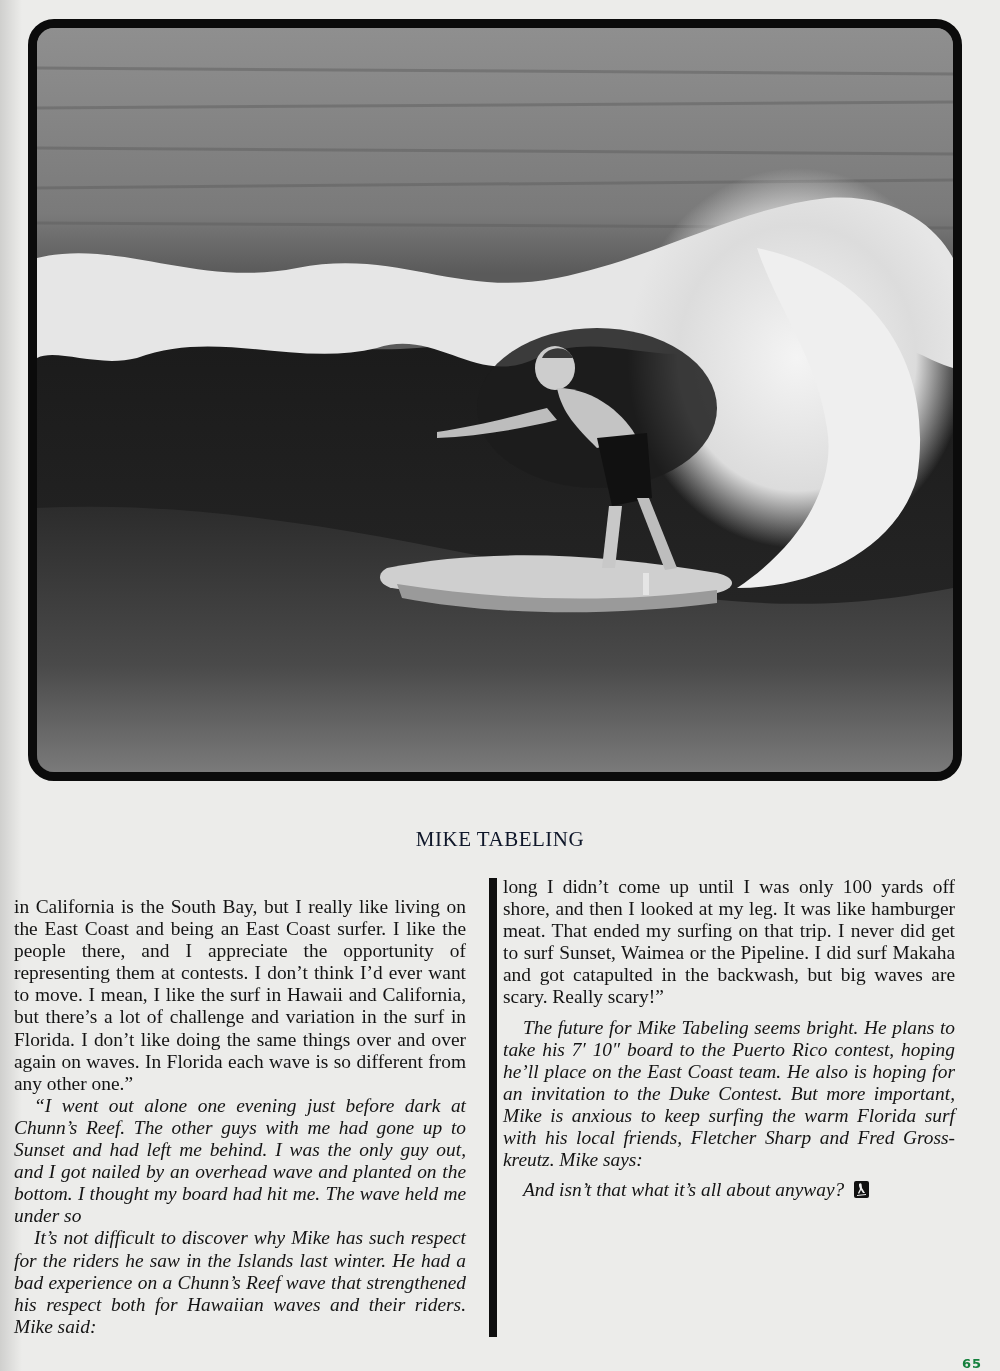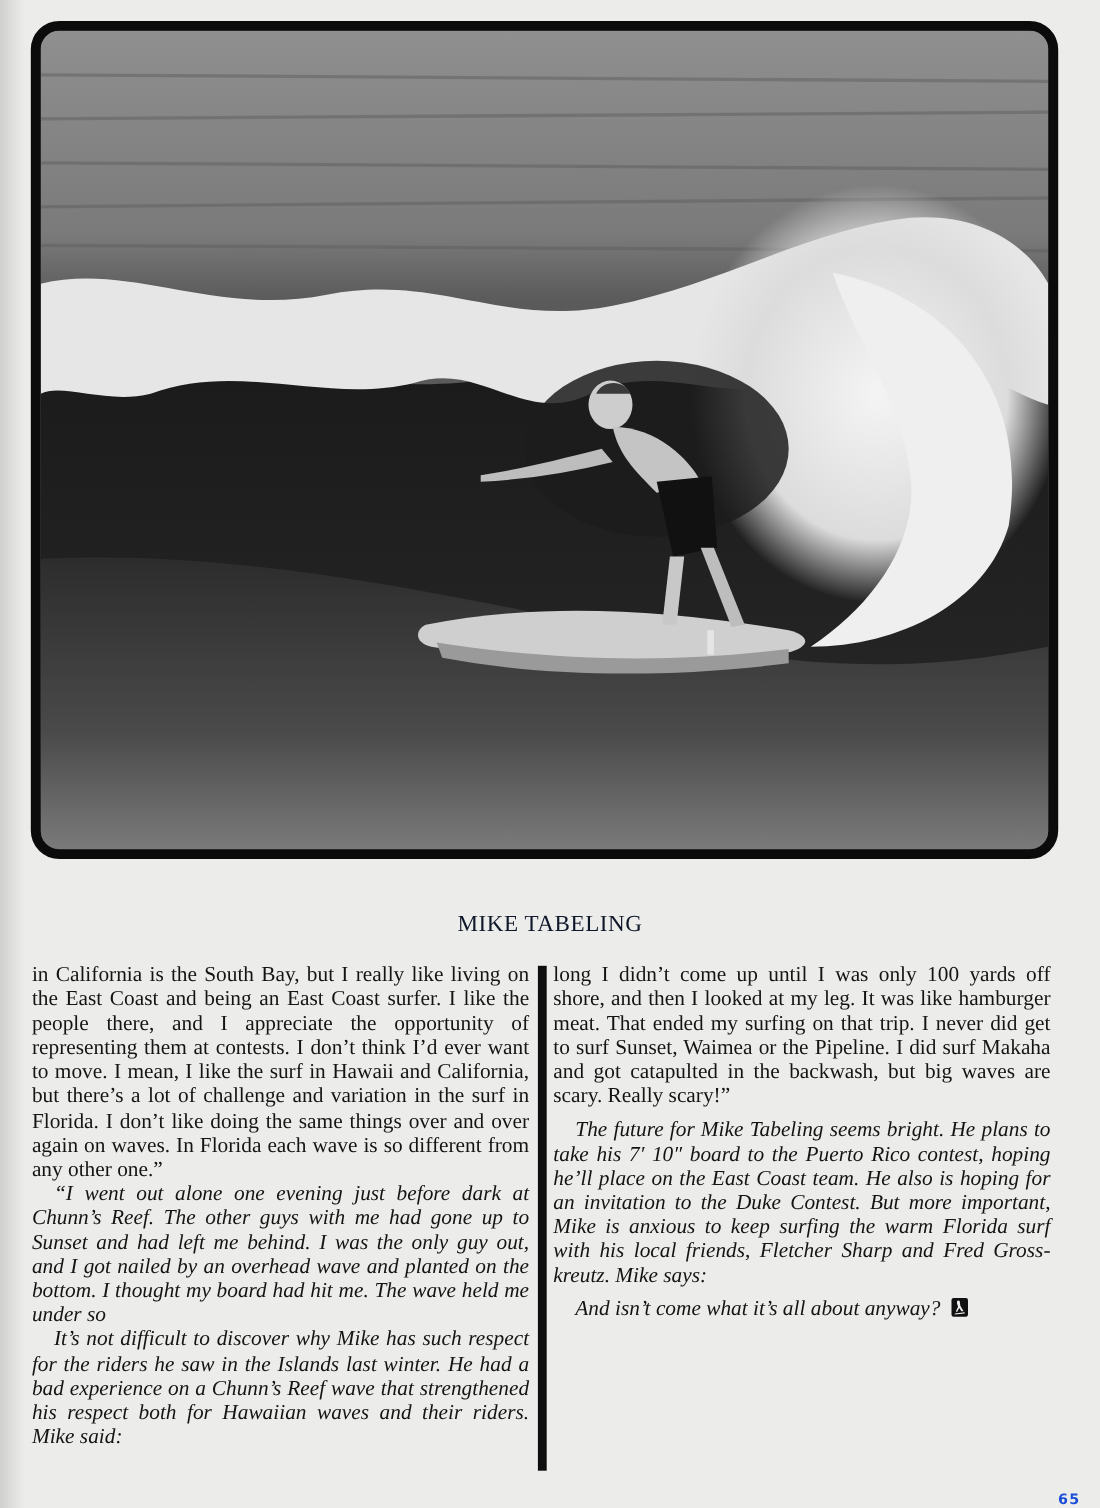--- a/index.html
+++ b/index.html
@@ -22,38 +22,38 @@
     .photo-frame svg { display: block; width: 100%; height: 100%; }
     .caption {
       position: absolute; left: 0; width: 1000px; top: 827px;
       text-align: center; font-size: 21px; letter-spacing: 0.5px; color: #0f172a;
     }
     .col {
       position: absolute; top: 876px; width: 452px;
       font-size: 19.4px; line-height: 22.1px; text-align: justify;
       hyphens: manual;
     }
-    .col-left { left: 29px; }
+    .col-left { left: 14px; margin-top: 20px; }
     .col-right { left: 485px; width: 452px; top: 876px; margin-left: 18px; }
     .col p { margin: 0; text-indent: 0; }
     .col p.indent { text-indent: 20px; font-style: italic; }
     .col p.gap { margin-top: 8px; }
     .rule {
       position: absolute; left: 489px; top: 878px; width: 8px; height: 459px;
       background: #0e0e0e;
     }
     .end-mark {
       display: inline-block; width: 15px; height: 17px; background: #111;
       border-radius: 2px; vertical-align: -2px; margin-left: 10px; position: relative;
     }
     .end-mark svg { position: absolute; left: 0; top: 0; width: 15px; height: 17px; }
     .page-number {
       position: absolute; right: 18px; top: 1356px;
       font-family: "DejaVu Sans", "Liberation Sans", sans-serif;
-      font-size: 13px; font-weight: bold; color: #1d4ed8; letter-spacing: 1px;
+      font-size: 13px; font-weight: bold; color: #15803d; letter-spacing: 1px;
     }
   </style>
 </head>
 <body>
 
 <div class="left-shadow"></div>
 
 <div class="photo-frame">
   <svg viewBox="0 0 916 744" preserveAspectRatio="none">
     <defs>
@@ -110,19 +110,19 @@
   <p>in California is the South Bay, but I really like living on the East Coast and being an East Coast surfer. I like the people there, and I appreciate the opportunity of representing them at contests. I don’t think I’d ever want to move. I mean, I like the surf in Hawaii and California, but there’s a lot of challenge and variation in the surf in Florida. I don’t like doing the same things over and over again on waves. In Florida each wave is so different from any other one.”</p>
   <p class="indent">“I went out alone one evening just before dark at Chunn’s Reef. The other guys with me had gone up to Sunset and had left me behind. I was the only guy out, and I got nailed by an overhead wave and planted on the bottom. I thought my board had hit me. The wave held me under so</p>
   <p class="indent">It’s not difficult to discover why Mike has such respect for the riders he saw in the Islands last winter. He had a bad experience on a Chunn’s Reef wave that strengthened his respect both for Hawaiian waves and their riders. Mike said:</p>
 </div>
 
 <div class="rule"></div>
 
 <div class="col col-right">
   <p>long I didn’t come up until I was only 100 yards off shore, and then I looked at my leg. It was like hamburger meat. That ended my surfing on that trip. I never did get to surf Sunset, Waimea or the Pipeline. I did surf Makaha and got cata­pulted in the backwash, but big waves are scary. Really scary!”</p>
   <p class="indent gap">The future for Mike Tabeling seems bright. He plans to take his 7′ 10″ board to the Puerto Rico contest, hoping he’ll place on the East Coast team. He also is hoping for an invitation to the Duke Contest. But more important, Mike is an­xious to keep surfing the warm Florida surf with his local friends, Fletcher Sharp and Fred Gross­kreutz. Mike says:</p>
-  <p class="indent gap"><span>And isn’t come what it’s all about anyway?</span><span class="end-mark"><svg viewBox="0 0 15 17">
+  <p class="indent gap"><span>And isn’t that what it’s all about anyway?</span><span class="end-mark"><svg viewBox="0 0 15 17">
           <path d="M5 3 C6 2 7 2 7.5 3 L8 7 L11 12 L9 12 L7 9 L5 13 L4 12 L6 8 L5 5 Z" fill="#eee"></path>
           <path d="M3 14 L12 13 L12 14 L3 15 Z" fill="#eee"></path>
         </svg></span></p>
 </div>
 
 <div class="page-number">65</div>
 
 </body></html>

